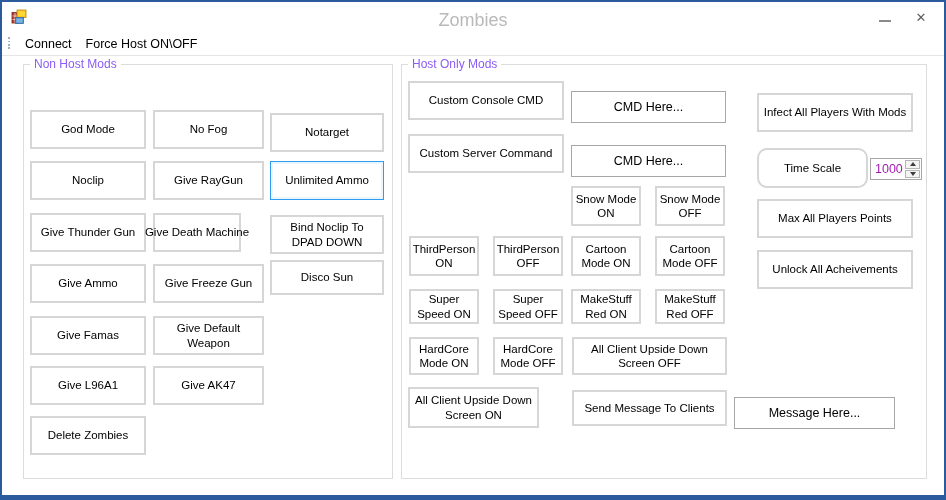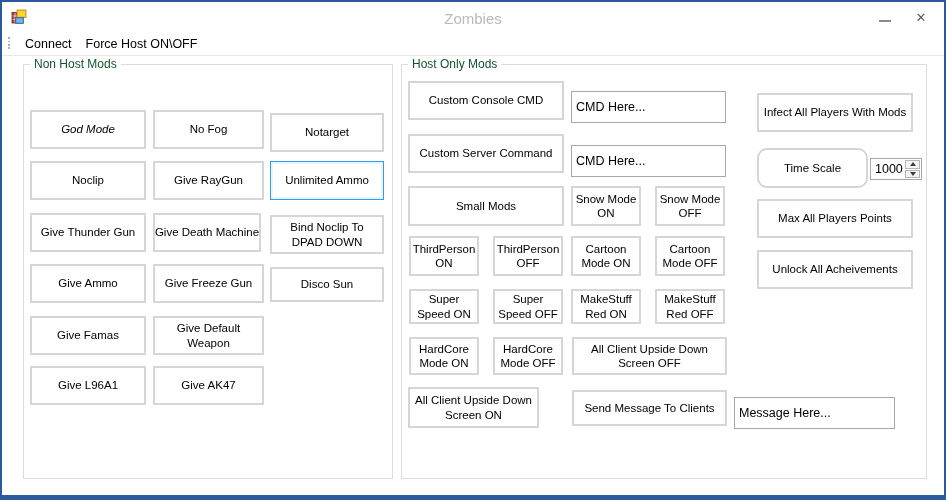--- a/index.html
+++ b/index.html
@@ -4,53 +4,53 @@
 <style>
   * { margin:0; padding:0; box-sizing:border-box; }
   html,body { width:946px; height:500px; background:#fff; font-family:"Liberation Sans",sans-serif; }
   .window { position:relative; width:946px; height:500px; background:#fff;
             border:2px solid #2b5a9d; border-bottom-width:5px; overflow:hidden; }
 
   
   .titlebar { position:absolute; top:0; left:0; right:0; height:30px; background:#fff; }
   .app-icon { position:absolute; left:9px; top:7px; width:16px; height:16px; }
   .title { position:absolute; left:0; right:0; top:8px; text-align:center;
-           color:#b9b9b9; font-size:15px; }
+           color:#b9b9b9; font-size:18px; }
   .win-btn { position:absolute; top:0; width:34px; height:30px; display:flex;
              align-items:center; justify-content:center; color:#5f5f5f; }
   .btn-min { right:42px; }
   .btn-close { right:6px; font-size:13px; }
   .min-glyph { width:12px; height:2px; background:#8a8a8a; display:block; margin-top:8px; }
 
   
   .menubar { position:absolute; top:30px; left:0; right:0; height:24px; background:#fff;
              border-bottom:1px solid #e6e6e6; font-size:12.5px; color:#000; }
   .grip { position:absolute; left:6px; top:5px; width:2px; height:14px;
           background:repeating-linear-gradient(to bottom,#9db0c4 0 1.5px,transparent 1.5px 3.5px); }
   .menu-items { position:absolute; left:16px; top:0; height:24px; display:flex; align-items:center; }
   .menu-item { padding:0 7px; height:24px; line-height:24px; }
 
   
   .groupbox { position:absolute; border:1px solid #dcdcdc; background:#fff; }
   .gb-label { position:absolute; top:-8px; left:6px; background:#fff; padding:0 4px;
-              font-size:12px; color:#14532d; white-space:pre; }
+              font-size:12px; color:#8b5cf6; white-space:pre; }
 
   
   .btn { position:absolute; display:flex; align-items:center; justify-content:center;
          text-align:center; background:#fff; border:2px solid #d6d6d6; color:#000;
          font-size:11.5px; line-height:1.25; white-space:pre; font-family:inherit; cursor:default; }
   .btn.focused { border:1px solid #2f9cf0; box-shadow:inset 0 0 0 2px #eaf5fd; }
 
   
   .textbox { position:absolute; border:1px solid #a7a7a7; background:#fff; color:#000;
-             font-size:12.5px; padding:15px 4px; font-family:inherit; outline:none; }
+             font-size:12.5px; padding:15px 4px; font-family:inherit; outline:none;text-align:center; }
 
   
   .nud { position:absolute; border:1px solid #a7a7a7; background:#fff; display:flex; }
-  .nud-value { flex:1; font-size:12.5px; padding:3px 0 0 4px; color:#000000; }
+  .nud-value { flex:1; font-size:12.5px; padding:3px 0 0 4px; color:#a21caf; }
   .nud-spin { width:17px; display:flex; flex-direction:column; gap:1px; padding:1px; }
   .spin-btn { flex:1; background:#f4f4f4; border:1px solid #b5b5b5; display:flex;
               align-items:center; justify-content:center; }
   .tri-up { width:0; height:0; border-left:3px solid transparent; border-right:3px solid transparent;
             border-bottom:4px solid #3c3c3c; }
   .tri-down { width:0; height:0; border-left:3px solid transparent; border-right:3px solid transparent;
               border-top:4px solid #3c3c3c; }
 </style>
 </head>
 <body>
@@ -81,56 +81,56 @@
     <div class="grip"></div>
     <div class="menu-items">
       <span class="menu-item">Connect</span>
       <span class="menu-item">Force Host ON\OFF</span>
     </div>
   </div>
 
   <div class="groupbox" style="left:21px; top:62px; width:370px; height:415px;">
     <span class="gb-label">Non Host Mods</span>
 
-    <button class="btn" style="left:6px;   top:45px;  width:116px; height:39px;font-style:italic;">God Mode</button>
+    <button class="btn" style="left:6px;   top:45px;  width:116px; height:39px;">God Mode</button>
     <button class="btn" style="left:129px; top:45px;  width:111px; height:39px;">No Fog</button>
     <button class="btn" style="left:246px; top:48px;  width:114px; height:39px;">Notarget</button>
 
     <button class="btn" style="left:6px;   top:96px;  width:116px; height:39px;">Noclip</button>
     <button class="btn" style="left:129px; top:96px;  width:111px; height:39px;">Give RayGun</button>
     <button class="btn focused" style="left:246px; top:96px; width:114px; height:39px;">Unlimited Ammo</button>
 
     <button class="btn" style="left:6px;   top:148px; width:116px; height:39px;">Give Thunder Gun</button>
-    <button class="btn" style="left:129px; top:148px; width:108px; height:39px;">Give Death Machine</button>
+    <button class="btn" style="left:129px; top:148px; width:88px; height:39px;">Give Death Machine</button>
     <button class="btn" style="left:246px; top:150px; width:114px; height:39px;">Bind Noclip To
 DPAD DOWN</button>
 
     <button class="btn" style="left:6px;   top:199px; width:116px; height:39px;">Give Ammo</button>
     <button class="btn" style="left:129px; top:199px; width:111px; height:39px;">Give Freeze Gun</button>
-    <button class="btn" style="left:246px; top:202px; width:114px; height:35px;">Disco Sun</button>
+    <button class="btn" style="left:246px; top:195px; width:114px; height:35px;">Disco Sun</button>
 
     <button class="btn" style="left:6px;   top:251px; width:116px; height:39px;">Give Famas</button>
     <button class="btn" style="left:129px; top:251px; width:111px; height:39px;">Give Default
 Weapon</button>
 
     <button class="btn" style="left:6px;   top:301px; width:116px; height:39px;">Give L96A1</button>
     <button class="btn" style="left:129px; top:301px; width:111px; height:39px;">Give AK47</button>
 
+    <button class="btn" style="left:6px;   top:351px; width:116px; height:39px;">Delete Zombies</button>
   </div>
 
   <div class="groupbox" style="left:399px; top:62px; width:526px; height:415px;">
     <span class="gb-label">Host Only Mods</span>
 
     <button class="btn" style="left:6px;  top:16px;  width:156px; height:39px;">Custom Console CMD</button>
     <input class="textbox" style="left: 169px; top: 26px; width: 155px; height: 21px;" value="CMD Here...">
 
     <button class="btn" style="left:6px;  top:69px;  width:156px; height:39px;">Custom Server Command</button>
     <input class="textbox" style="left: 169px; top: 80px; width: 155px; height: 21px;" value="CMD Here...">
 
-    <button class="btn" style="left:6px;   top:121px; width:156px; height:40px;">Small Mods</button>
     <button class="btn" style="left:169px; top:121px; width:70px;  height:40px;">Snow Mode
 ON</button>
     <button class="btn" style="left:253px; top:121px; width:70px;  height:40px;">Snow Mode
 OFF</button>
 
     <button class="btn" style="left:7px;   top:171px; width:70px; height:40px;">ThirdPerson
 ON</button>
     <button class="btn" style="left:91px;  top:171px; width:70px; height:40px;">ThirdPerson
 OFF</button>
     <button class="btn" style="left:169px; top:171px; width:70px; height:40px;">Cartoon

